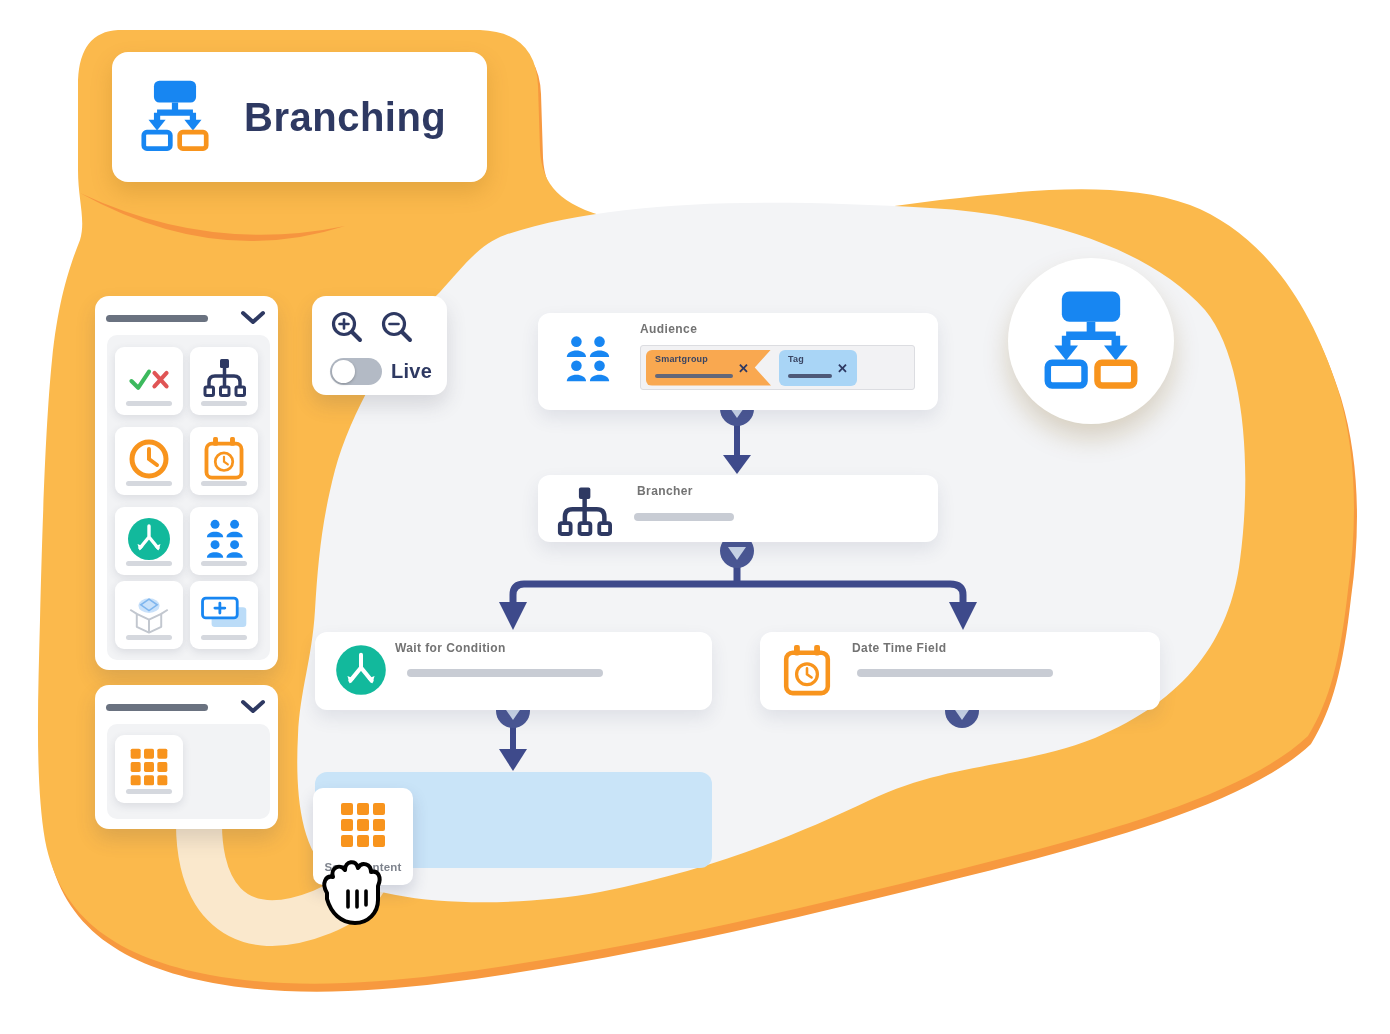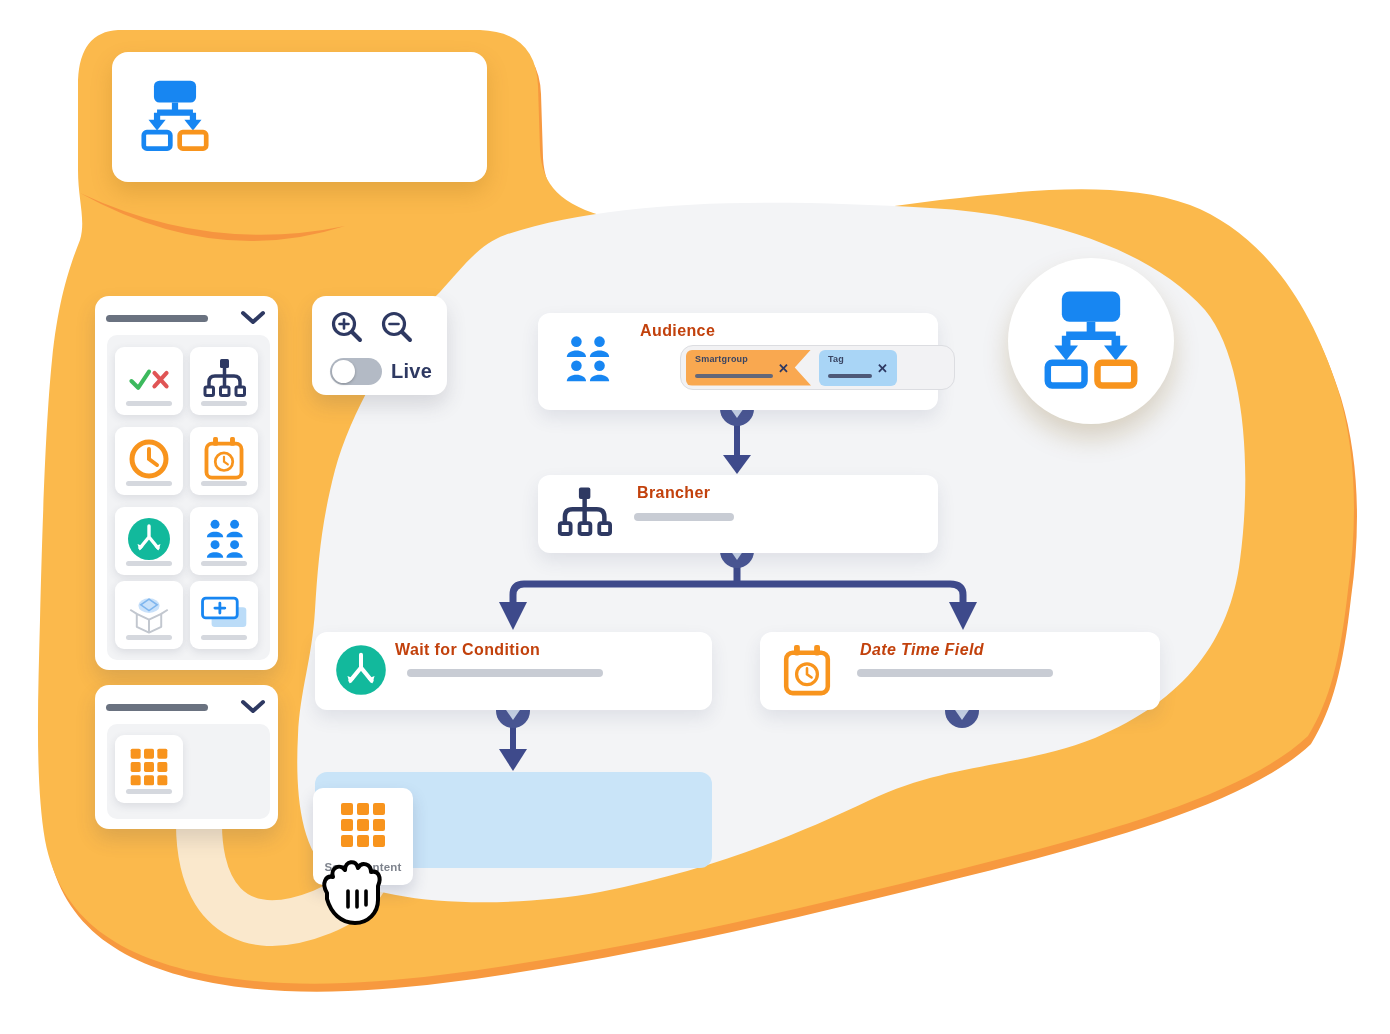--- a/index.html
+++ b/index.html
@@ -47,46 +47,46 @@
   .live-row { display:flex; align-items:center; gap:9px; margin-top:10px; }
   .toggle { width:52px; height:27px; border-radius:14px; background:#B3BAC5; position:relative; }
   .toggle-knob { position:absolute; left:2px; top:2px; width:23px; height:23px; border-radius:50%; background:#fff; box-shadow:0 1px 3px rgba(0,0,0,.25); }
   .live-label { font-size:20px; font-weight:bold; color:#2E3962; letter-spacing:.3px; }
 
   
   .node {
     background:#fff; border-radius:12px;
     box-shadow:0 8px 18px rgba(45,57,98,0.10);
   }
-  .node-title { position:absolute; font-size:16px; font-weight:bold; color:#c2410c; letter-spacing:.4px; }
+  .node-title { position:absolute; font-size:12px; font-weight:bold; color:#737373; letter-spacing:.4px; }
   .skel-bar { position:absolute; height:8px; border-radius:4px; background:#C8CCD4; }
 
   .node-audience { left:538px; top:313px; width:400px; height:97px; }
   .chip-field {
     position:absolute; left:102px; top:32px; width:275px; height:45px;
-    background:#F2F2F4; border:1px solid #DCDDE1; border-radius:13px;
-    display:flex; align-items:center; gap:8px; padding-left:5px;margin-left:40px;
+    background:#F2F2F4; border:1px solid #DCDDE1; border-radius:3px;
+    display:flex; align-items:center; gap:8px; padding-left:5px;
   }
   .chip { position:relative; height:36px; }
   .chip-smartgroup {
     width:125px; background:#F9A850;
     clip-path:polygon(0 0, 100% 0, 87% 50%, 100% 100%, 0 100%);
     border-radius:6px 0 0 6px;
     padding:4px 0 0 9px;
   }
   .chip-tag { width:78px; background:#A9D5F6; border-radius:6px; padding:4px 16px 0 9px; }
   .chip-label { font-size:9px; font-weight:bold; color:#3A4563; letter-spacing:.2px; display:block; }
   .chip-bar { position:absolute; left:9px; bottom:8px; height:4px; border-radius:2px; }
   .chip-smartgroup .chip-bar { width:78px; background:#62677A; }
   .chip-tag .chip-bar { width:44px; background:#4D5877; }
   .chip-x { position:absolute; top:50%; transform:translateY(-50%); font-size:13px; font-weight:bold; color:#2E3962; }
   .chip-smartgroup .chip-x { right:22px; }
   .chip-tag .chip-x { right:9px; }
 
-  .node-brancher { left:538px; top:475px; width:400px; height:78px; }
+  .node-brancher { left:538px; top:475px; width:400px; height:67px; }
   .node-wait { left:315px; top:632px; width:397px; height:78px; }
   .node-datetime { left:760px; top:632px; width:400px; height:78px; }
 
   
   .drop-zone { left:315px; top:772px; width:397px; height:96px; background:#C9E4F8; border-radius:12px; }
   .send-tile {
     left:313px; top:788px; width:100px; height:97px; background:#fff; border-radius:10px;
     box-shadow:0 8px 16px rgba(45,57,98,0.18);
     display:flex; flex-direction:column; align-items:center; padding-top:13px;
   }
@@ -150,20 +150,21 @@
     <span>
       <svg width="82" height="78" viewBox="0 0 100 100">
         <rect x="23" y="6" width="54" height="28" rx="7" fill="#1786F2"></rect>
         <path d="M50 34 V47 M27 47 H73 M27 47 V58 M73 47 V58" stroke="#1786F2" stroke-width="8" fill="none" stroke-linejoin="round"></path>
         <polygon points="16,56 38,56 27,70" fill="#1786F2"></polygon>
         <polygon points="62,56 84,56 73,70" fill="#1786F2"></polygon>
         <rect x="10" y="72" width="34" height="21" rx="4" fill="#fff" stroke="#1786F2" stroke-width="6"></rect>
         <rect x="56" y="72" width="34" height="21" rx="4" fill="#fff" stroke="#F8941D" stroke-width="6"></rect>
       </svg>
     </span>
+    <span class="branding-title">Branching</span>
   </div>
 
   <div class="abs panel panel-1">
     <div class="panel-head">
       <div class="panel-head-bar"></div>
       <span class="panel-chevron">
         <svg width="26" height="16" viewBox="0 0 26 16">
             <polyline points="3,3 13,12 23,3" fill="none" stroke="#2E3962" stroke-width="4" stroke-linecap="round" stroke-linejoin="round"></polyline>
           </svg>
       </span>
@@ -405,21 +406,21 @@
   <div class="abs node node-datetime">
     <span class="abs" style="left:21px; top:11px;">
       <svg width="52" height="56" viewBox="0 0 80 84">
         <rect x="8" y="14" width="64" height="62" rx="10" fill="none" stroke="#F8941D" stroke-width="7"></rect>
         <rect x="20" y="2" width="9" height="16" rx="3" fill="#F8941D"></rect>
         <rect x="51" y="2" width="9" height="16" rx="3" fill="#F8941D"></rect>
         <circle cx="40" cy="47" r="16" fill="none" stroke="#F8941D" stroke-width="5"></circle>
         <path d="M40 38 V47 L47 52" fill="none" stroke="#F8941D" stroke-width="4" stroke-linecap="round"></path>
       </svg>
     </span>
-    <span class="node-title" style="left:100px; top:9px;font-style:italic;">Date Time Field</span>
+    <span class="node-title" style="left:92px; top:9px;">Date Time Field</span>
     <div class="skel-bar" style="left:97px; top:37px; width:196px;"></div>
   </div>
 
   <div class="abs drop-zone"></div>
 
   <div class="abs send-tile">
     <span>
       <svg width="48" height="48" viewBox="0 0 48 48">
         <g fill="#F8941D">
           <rect x="2" y="2" width="12" height="12" rx="2"></rect>

